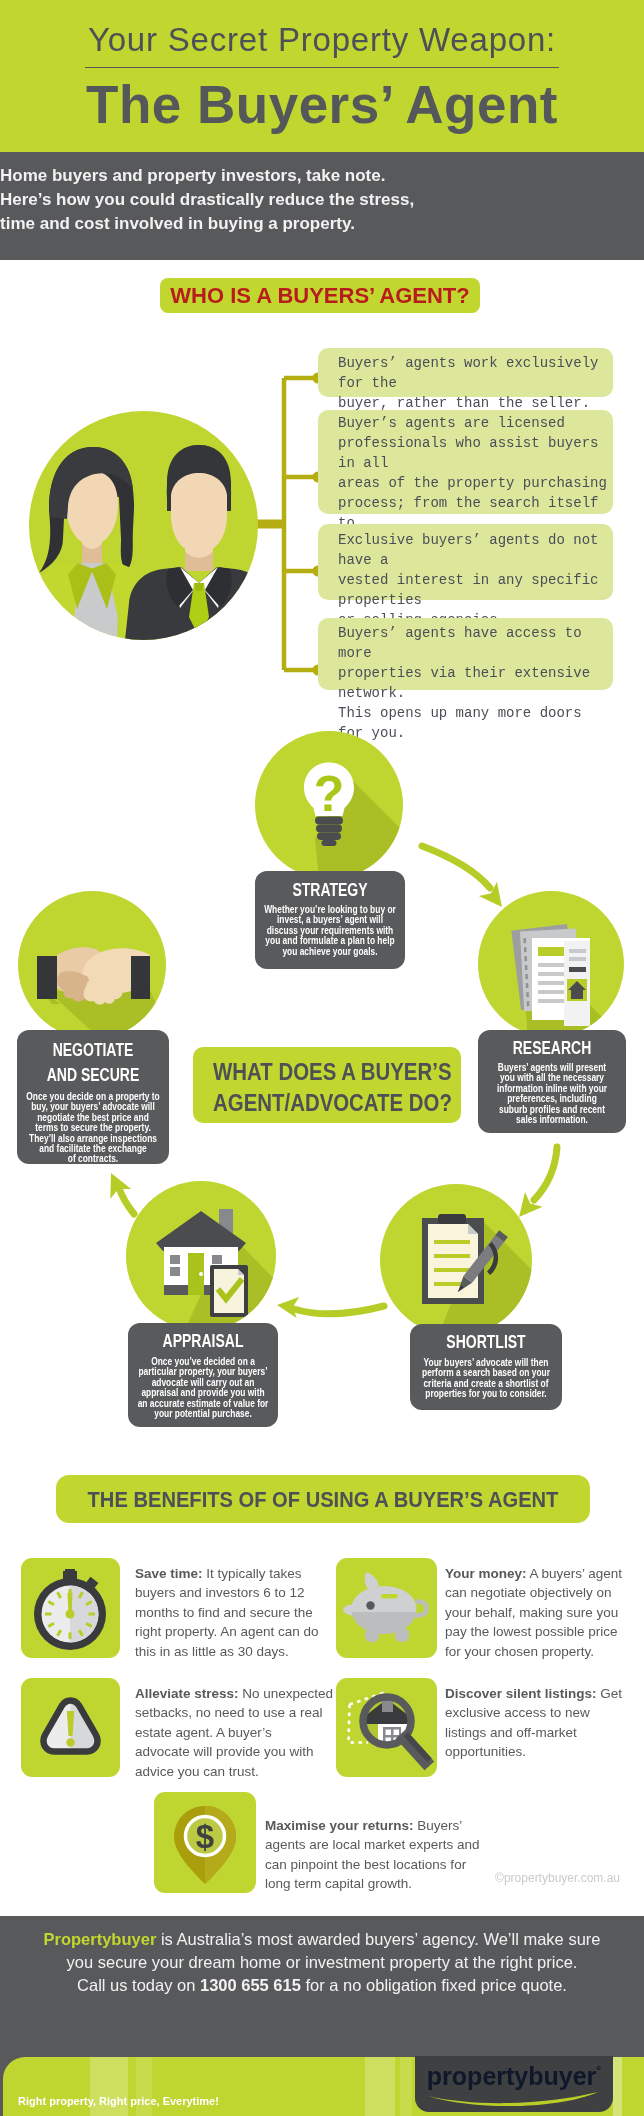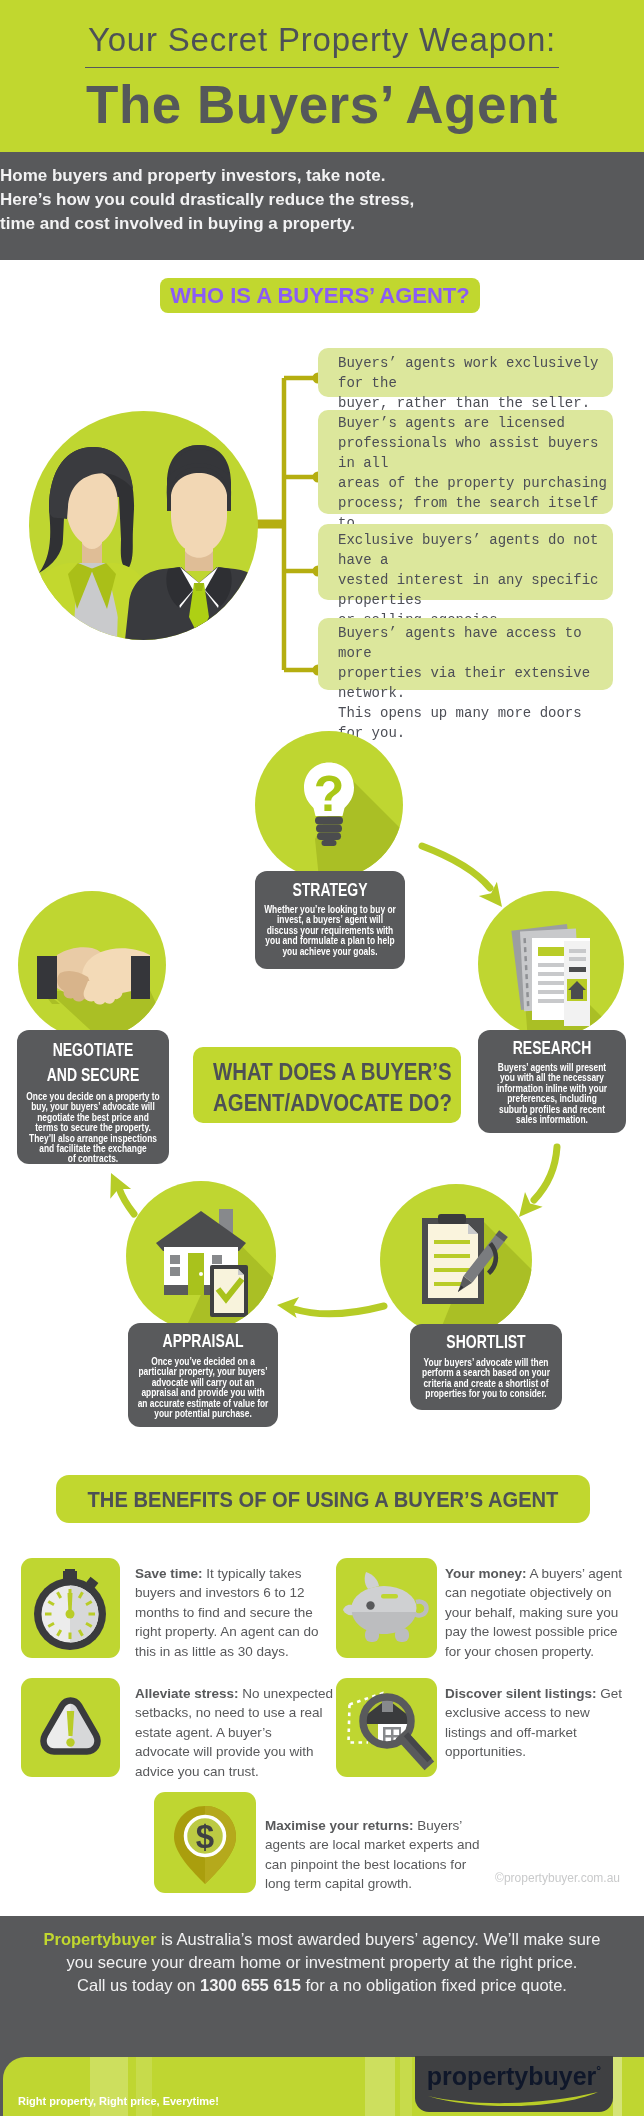--- a/index.html
+++ b/index.html
@@ -20,21 +20,21 @@
 
   <div class="abs lime" style="left:0;top:0;width:644px;height:152px;"></div>
   <div class="abs" style="left:0;top:21px;width:644px;text-align:center;color:#4d5157;font-size:33px;letter-spacing:0.8px;">Your Secret Property Weapon:</div>
   <div class="abs" style="left:85px;top:67px;width:474px;height:0;border-top:1.5px solid #55585c;"></div>
   <div class="abs" style="left:0;top:74px;width:644px;text-align:center;color:#55585a;font-size:53px;letter-spacing:0.5px;font-weight:bold;">The Buyers’ Agent</div>
 
   <div class="abs grayband" style="left:0;top:152px;width:644px;height:108px;"></div>
   <div class="abs" style="left:0;top:164px;width:644px;text-align:left;color:#f2f2f3;font-size:17px;line-height:24px;font-weight:bold;">Home buyers and property investors, take note.<br>Here’s how you could drastically reduce the stress,<br>time and cost involved in buying a property.</div>
 
   <div class="abs lime" style="left:160px;top:278px;width:320px;height:35px;border-radius:8px;"></div>
-  <div class="abs" style="left:160px;top:283px;width:320px;text-align:center;color:#8b5cf6;font-size:22px;font-weight:bold;">WHO IS A BUYERS’ AGENT?</div>
+  <div class="abs" style="left:160px;top:283px;width:320px;text-align:center;color:#b91c1c;font-size:22px;font-weight:bold;">WHO IS A BUYERS’ AGENT?</div>
 
   <svg class="abs" style="left:0;top:330px;" width="644" height="380" viewBox="0 0 644 380">
     <g stroke="#b5ae10" fill="none">
       <path d="M284 48 L284 340" stroke-width="4.5"></path>
       <path d="M284 48 L318 48" stroke-width="4.5"></path>
       <path d="M284 147 L318 147" stroke-width="4.5"></path>
       <path d="M284 241 L318 241" stroke-width="4.5"></path>
       <path d="M284 340 L318 340" stroke-width="4.5"></path>
       <path d="M239 194 L286 194" stroke-width="9"></path>
     </g>

